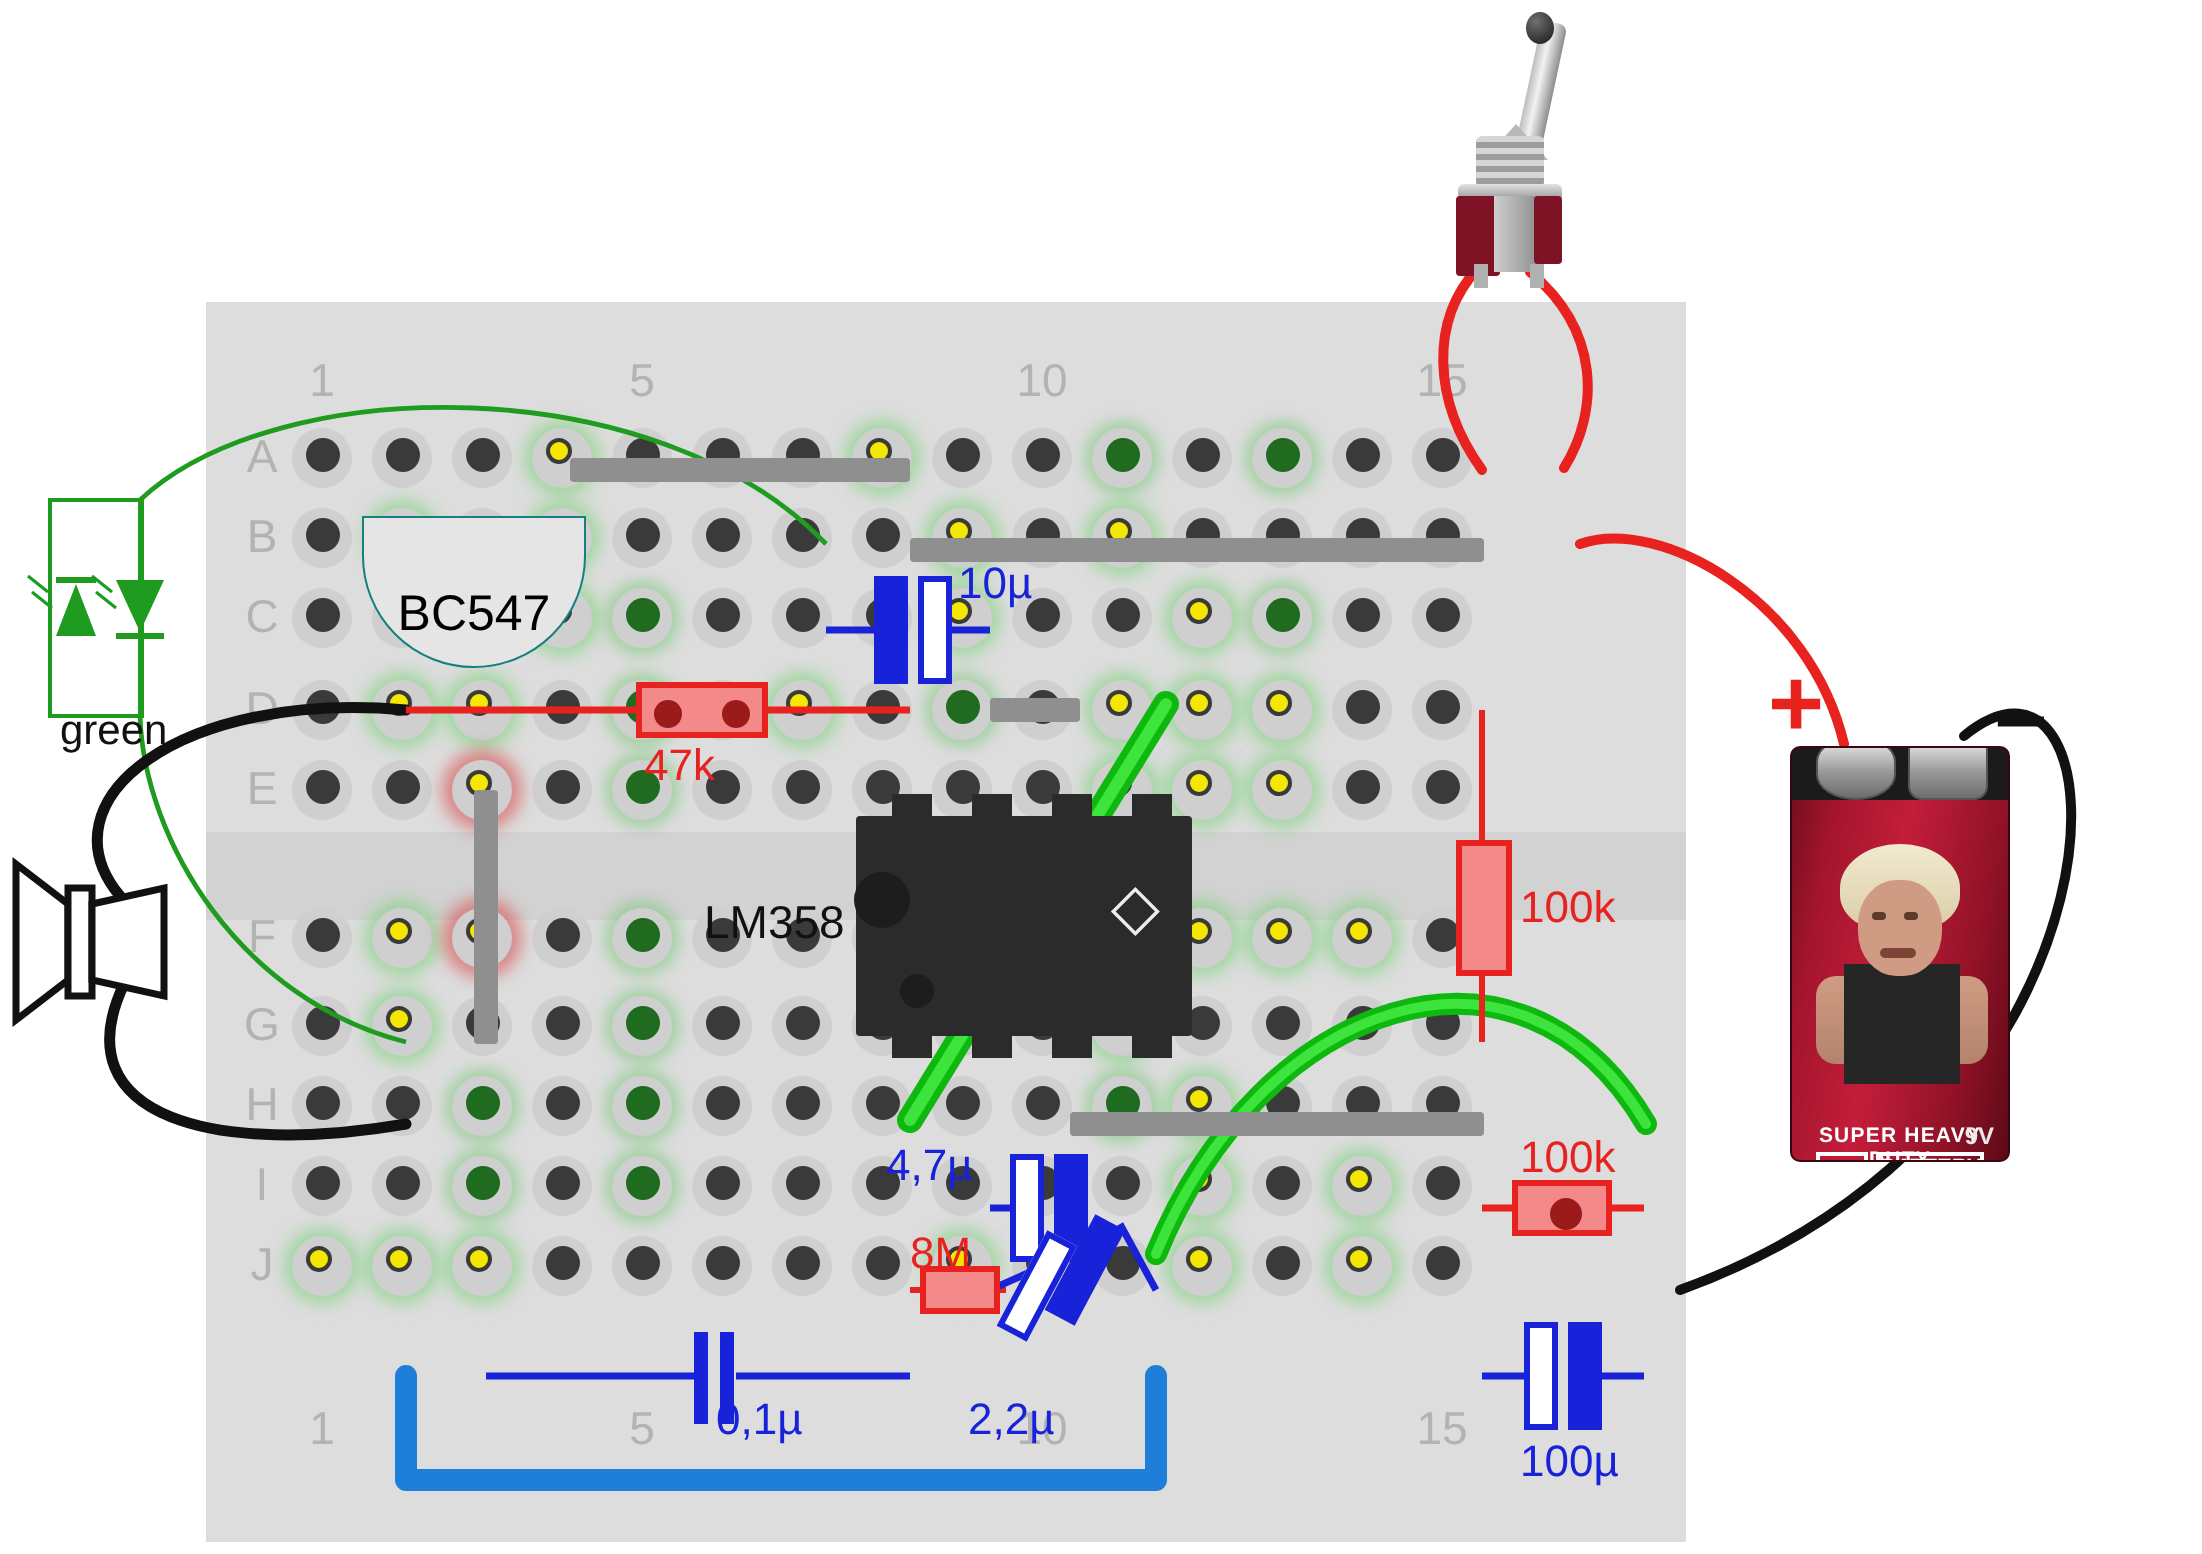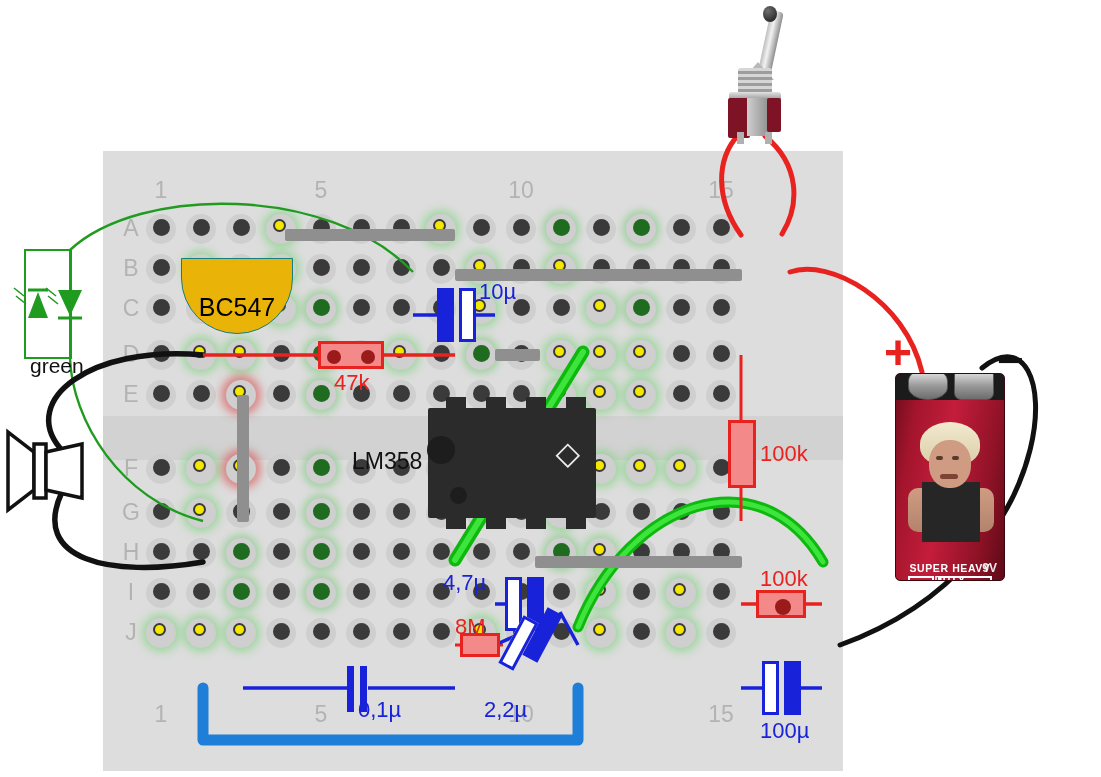--- a/index.html
+++ b/index.html
@@ -44,21 +44,21 @@
   #ic{position:absolute;background:#2b2b2b;border-radius:2px;color:#ededed;}
   #ic .ictext{position:absolute;left:44px;top:26px;font-size:34px;letter-spacing:8px;
               font-family:"Liberation Mono", monospace;}
   #ic .icdia{position:absolute;right:16px;top:26px;font-size:32px;}
   #ic .notch{position:absolute;left:-1px;top:28px;width:28px;height:28px;
              border-radius:50%;background:#1d1d1d;}
   #ic .dot{position:absolute;left:22px;bottom:14px;width:17px;height:17px;
            border-radius:50%;background:#1d1d1d;}
   .icleg{position:absolute;background:#2b2b2b;width:20px;height:12px;}
 
-  #bc547{position:absolute;width:112px;height:76px;background:#eab308;
+  #bc547{position:absolute;width:112px;height:76px;background:#e5e5e5;
          border:1.5px solid #167f7f;border-bottom-left-radius:58px;
          border-bottom-right-radius:58px;box-sizing:border-box;}
   #bc547 .t{position:absolute;left:0;right:0;top:34px;text-align:center;
             color:#000;font-size:25px;}
 
   
   #battery{position:absolute;left:895px;top:373px;width:108px;height:206px;
            border-radius:5px;overflow:hidden;
            background:linear-gradient(100deg,#6b0d1b 0%,#a3152c 18%,#c41d3b 45%,#8f1226 78%,#5d0a17 100%);
            border:1px solid #3a0710;}
@@ -675,21 +675,21 @@
       <div class="icleg" style="left: 98px; top: 109px;"></div>
       <div class="icleg" style="left: 138px; top: -11px;"></div>
       <div class="icleg" style="left: 138px; top: 109px;"></div>
     </div>
   <div class="lbl-blk" style="left:352px;top:448px;font-size:23px">LM358</div>
 
   <div class="res" style="left:318px;top:341px;width:66px;height:28px">
     <div class="band" style="left:6px;top:6px;width:14px;height:14px"></div>
     <div class="band" style="right:6px;top:6px;width:14px;height:14px"></div>
   </div>
-  <div class="lbl-red" style="left:334px;top:370px">47k</div>
+  <div class="lbl-red" style="left:322px;top:370px">47k</div>
 
   <div class="res" style="left:728px;top:420px;width:28px;height:68px"></div>
   <div class="lbl-red" style="left:760px;top:441px">100k</div>
 
   <div class="res" style="left:756px;top:590px;width:50px;height:28px">
     <div class="band" style="left:16px;top:6px;width:16px;height:16px"></div>
   </div>
   <div class="lbl-red" style="left:760px;top:566px">100k</div>
 
   <div class="res" style="left:460px;top:633px;width:40px;height:24px"></div>

